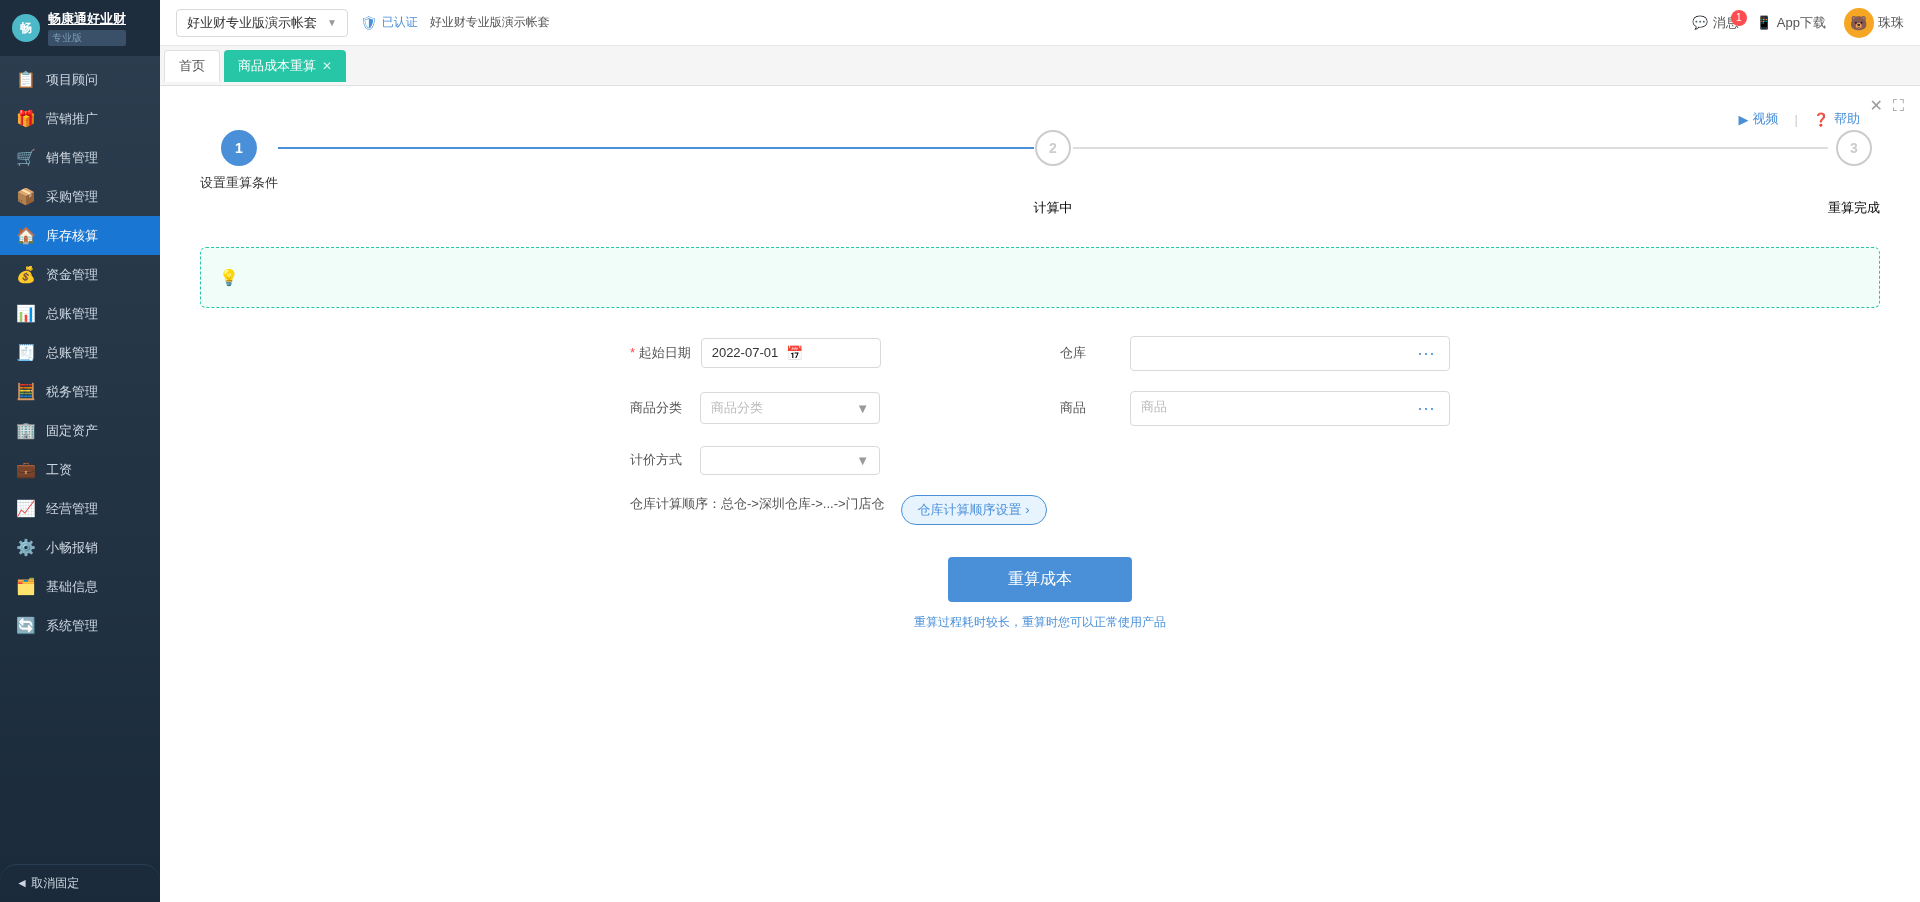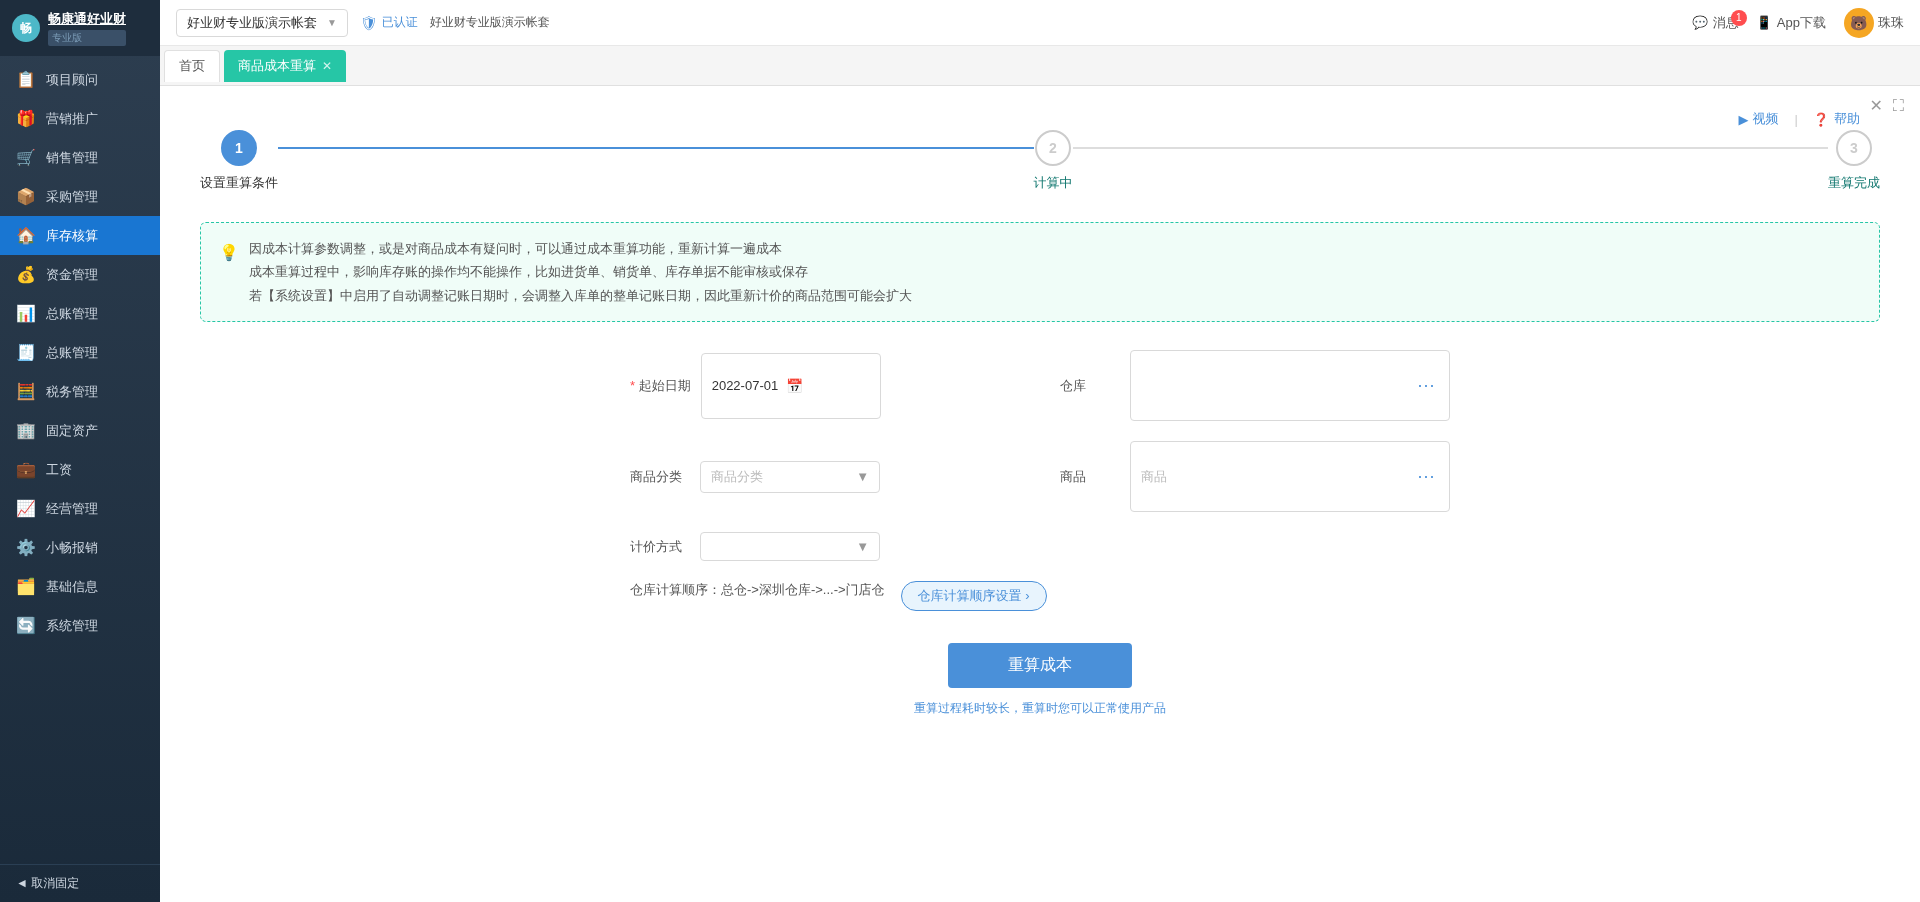--- a/index.html
+++ b/index.html
@@ -54,20 +54,21 @@
     .sidebar-item-icon { font-size: 16px; min-width: 18px; text-align: center; }
     .sidebar-bottom {
       padding: 10px 16px;
       display: flex;
       align-items: center;
       gap: 8px;
       cursor: pointer;
       color: #cdd6e0;
       font-size: 12px;
       border-top: 1px solid #2a3f54;
+      border-radius: 17px;
     }
 
     
     .main { flex: 1; display: flex; flex-direction: column; background: #f0f2f5; overflow: hidden; }
 
     
     .topbar {
       background: #fff;
       height: 46px;
       display: flex;
@@ -228,21 +229,21 @@
     .stepper-circle.inactive {
       background: #fff;
       border-color: #ccc;
       color: #ccc;
     }
     .stepper-label {
       font-size: 13px;
       color: #333;
       text-align: center;
     }
-    .stepper-label.inactive { color: #0f766e; }
+    .stepper-label.inactive { color: #000000; margin-top: 25px; }
     .stepper-line {
       flex: 1;
       height: 2px;
       background: #4a90d9;
       margin-top: 17px;
       min-width: 200px;
     }
     .stepper-line.inactive {
       background: #ddd;
     }
@@ -286,25 +287,25 @@
       min-width: 60px;
       text-align: left;
     }
     .form-label.required::before {
       content: '* ';
       color: #ff4d4f;
     }
     .form-input {
       border: 1px solid #d9d9d9;
       border-radius: 4px;
-      padding: 24px 10px;
+      padding: 6px 10px;
       font-size: 13px;
       color: #333;
       display: flex;
-      align-items: center;
+      align-items: flex-start;
       gap: 8px;
       min-width: 180px;
       cursor: pointer;
       background: #fff;
     }
     .form-input .input-icon { color: #4a90d9; font-size: 14px; }
     .form-input-placeholder { color: #bbb; }
     .form-select {
       border: 1px solid #d9d9d9;
       border-radius: 4px;
@@ -534,25 +535,20 @@
       </div>
       <div class="stepper-line inactive"></div>
       <div class="stepper-item">
         <div class="stepper-circle inactive">3</div>
         <span class="stepper-label inactive">重算完成</span>
       </div>
     </div>
 
     <div class="info-box">
       <span class="info-icon">💡</span>
-      <div>
-        因成本计算参数调整，或是对商品成本有疑问时，可以通过成本重算功能，重新计算一遍成本<br>
-        成本重算过程中，影响库存账的操作均不能操作，比如进货单、销货单、库存单据不能审核或保存<br>
-        若【系统设置】中启用了自动调整记账日期时，会调整入库单的整单记账日期，因此重新计价的商品范围可能会扩大
-      </div>
     </div>
 
     <div class="form-section">
       <div class="form-row">
         <div class="form-field">
           <span class="form-label required">起始日期</span>
           <div class="form-input">
             <span>2022-07-01</span>
             <span class="input-icon">📅</span>
           </div>

